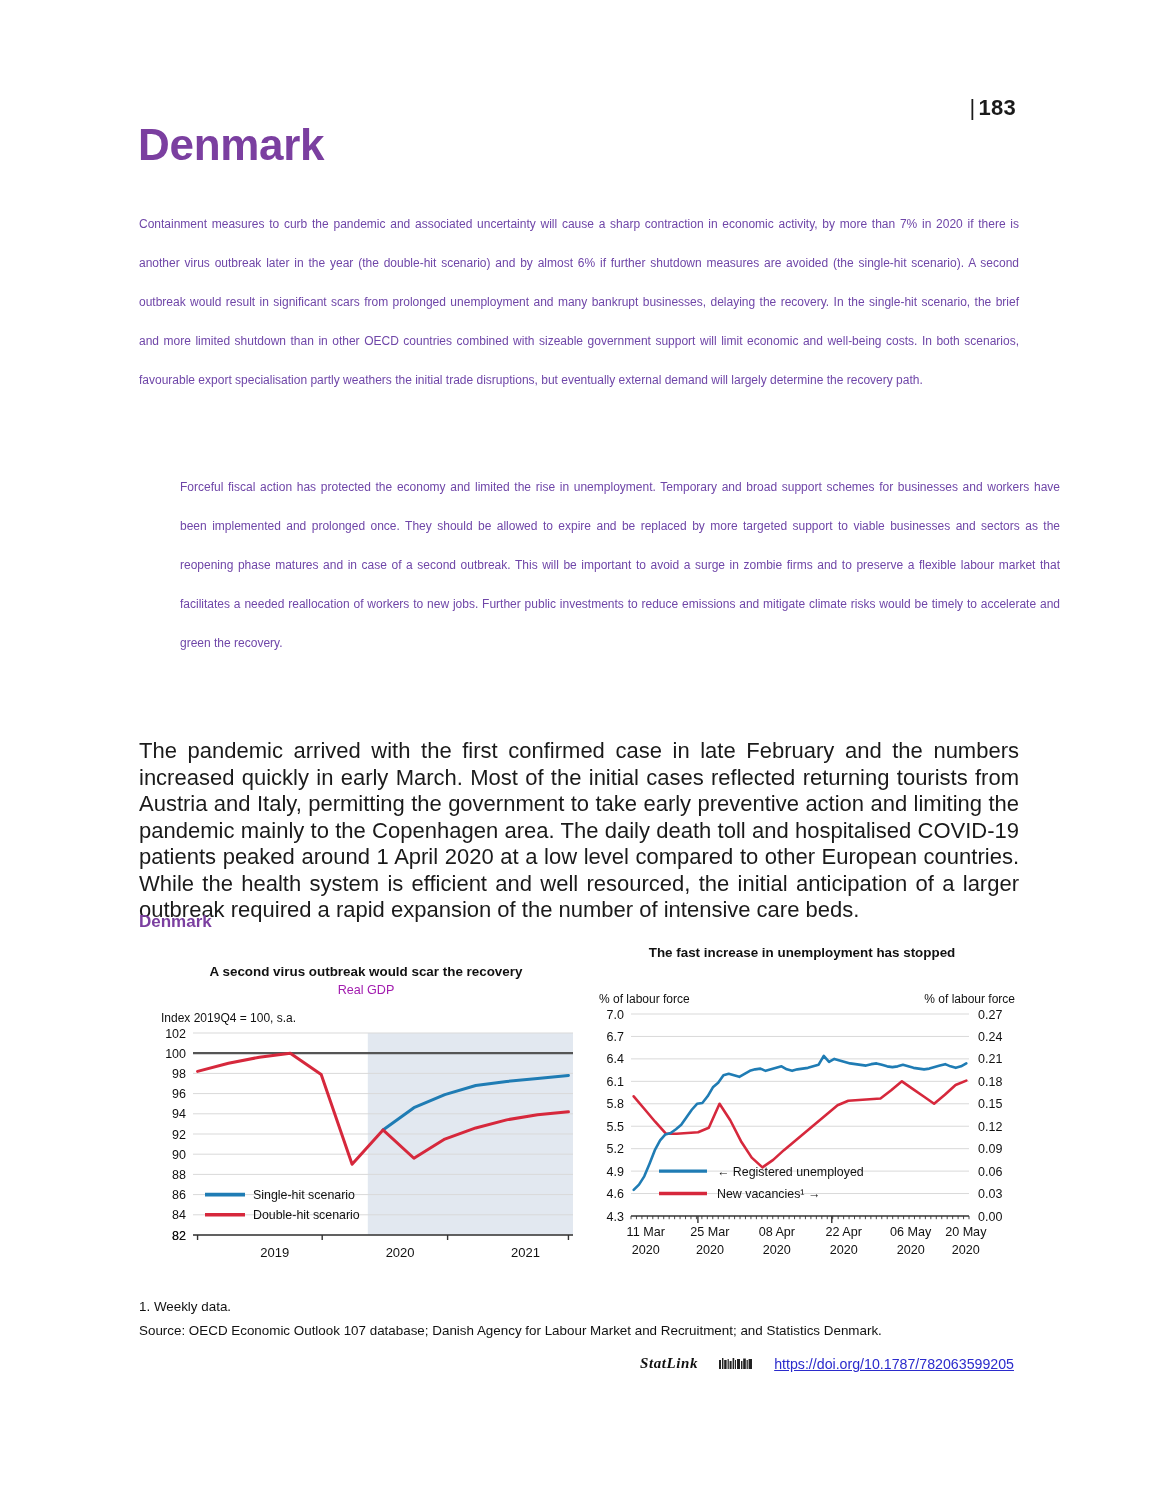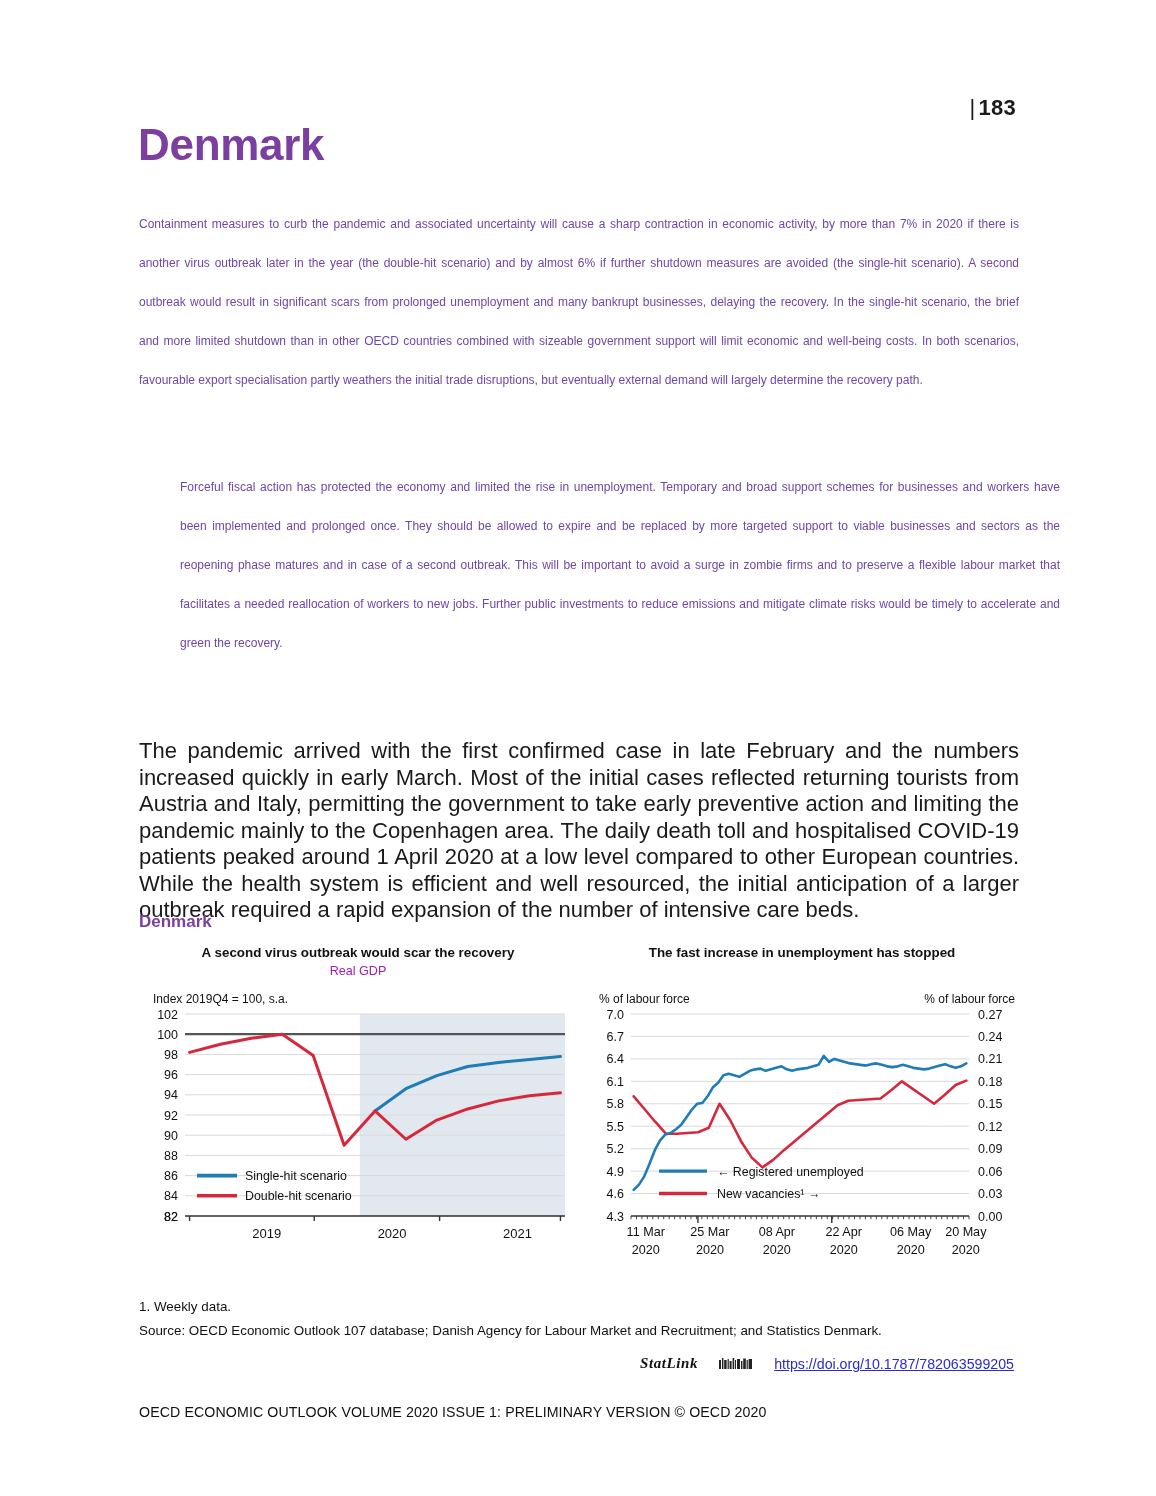--- a/index.html
+++ b/index.html
@@ -46,21 +46,21 @@
     text-align:justify;
   }
 
   
   .fig-label{
     position:absolute;left:139px;top:912px;
     font-size:17px;font-weight:bold;color:#7B3FA0;
   }
   .charts{position:absolute;left:139px;top:940px;width:880px;height:330px;}
   .chart{position:absolute;top:0;width:430px;height:330px;}
-  .chart.left{left:4px;}
+  .chart.left{left:12px;margin-top:19px;}
   .chart.right{left:448px;}
   .ch-title{
     position:absolute;top:5px;left:0;width:100%;text-align:center;
     font-size:13.4px;font-weight:bold;color:#111;
   }
   .ch-sub{
     position:absolute;top:24px;left:0;width:100%;text-align:center;
     font-size:12.6px;color:#a21caf;
   }
   .ax-unit{
@@ -305,14 +305,13 @@
         <rect x="22" y="4" width="1.4" height="8"></rect>
             <rect x="24.2" y="1.5" width="2.6" height="10.5"></rect>
         <rect x="27.6" y="3" width="1.2" height="9"></rect>
             <rect x="29.6" y="2" width="3.4" height="10"></rect>
       </g>
         </svg>
     </span>
     <a class="url" href="#">https://doi.org/10.1787/782063599205</a>
   </div>
 
-  <div class="footer">OECD ECONOMIC OUTLOOK VOLUME 2020 ISSUE 1: PRELIMINARY VERSION © OECD 2020</div>
 </div>
 
 </body></html>

